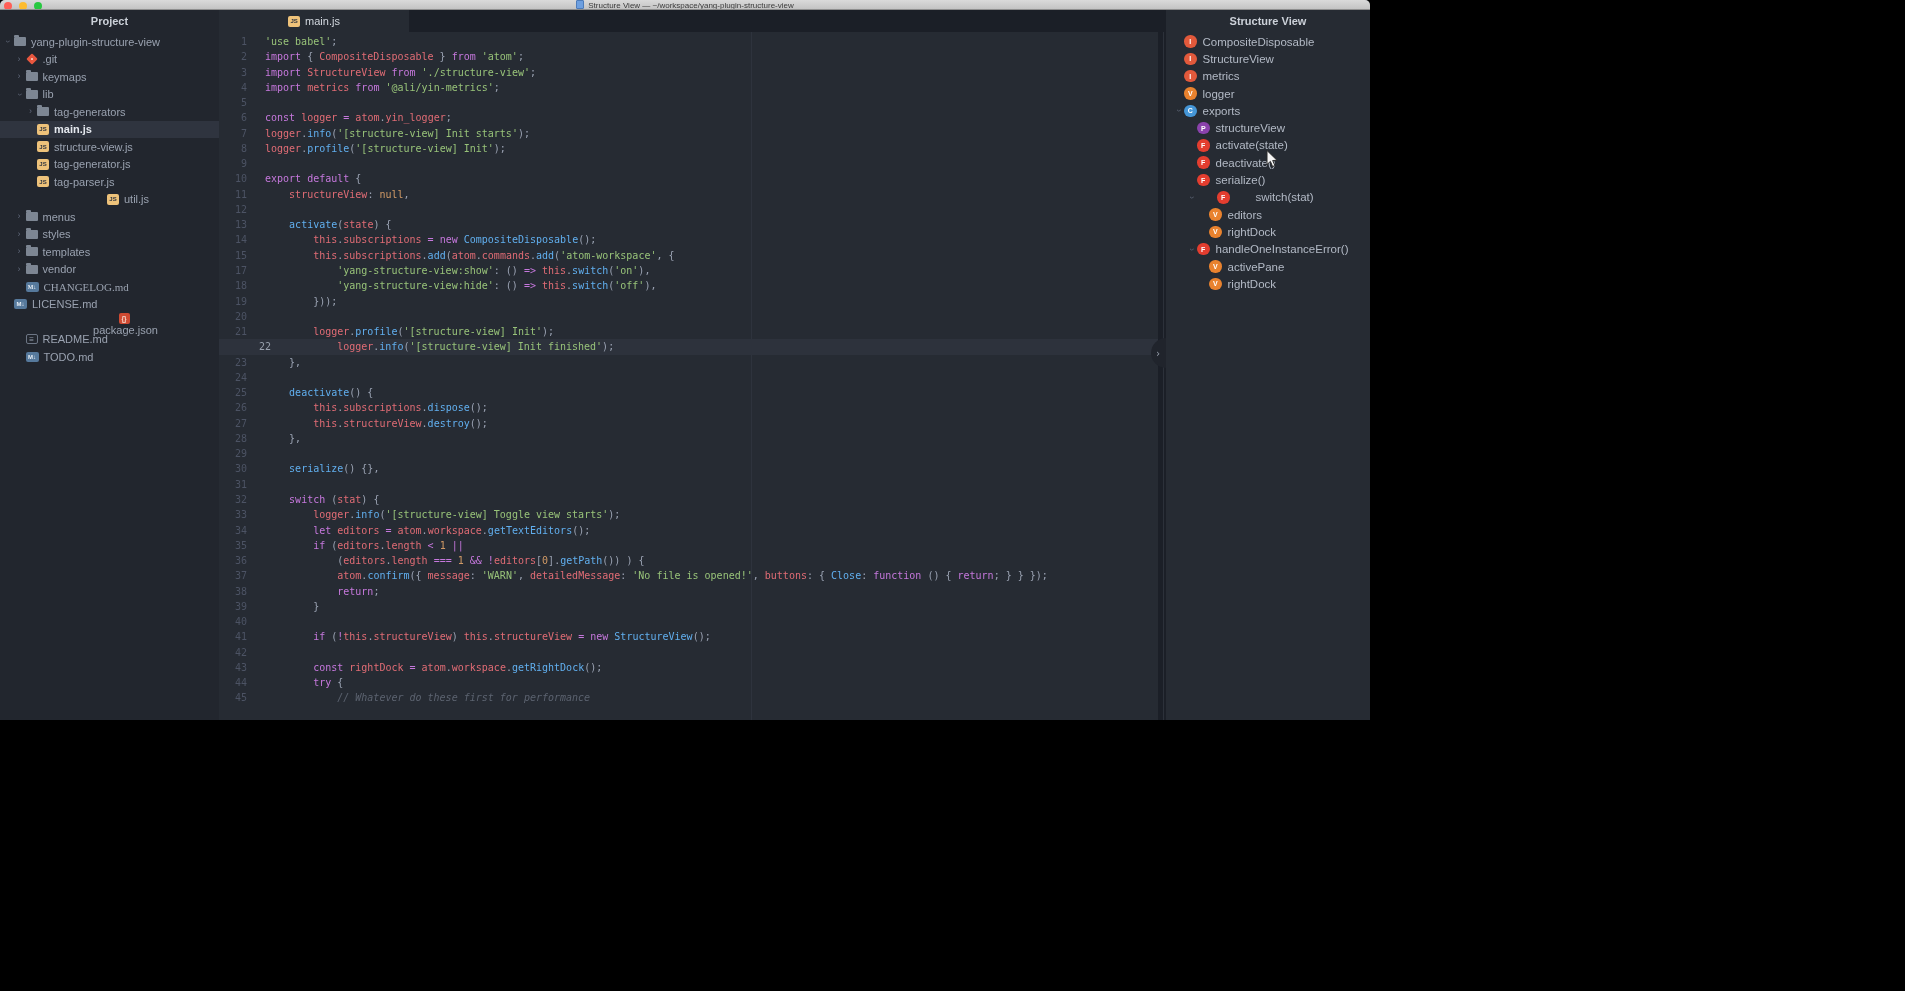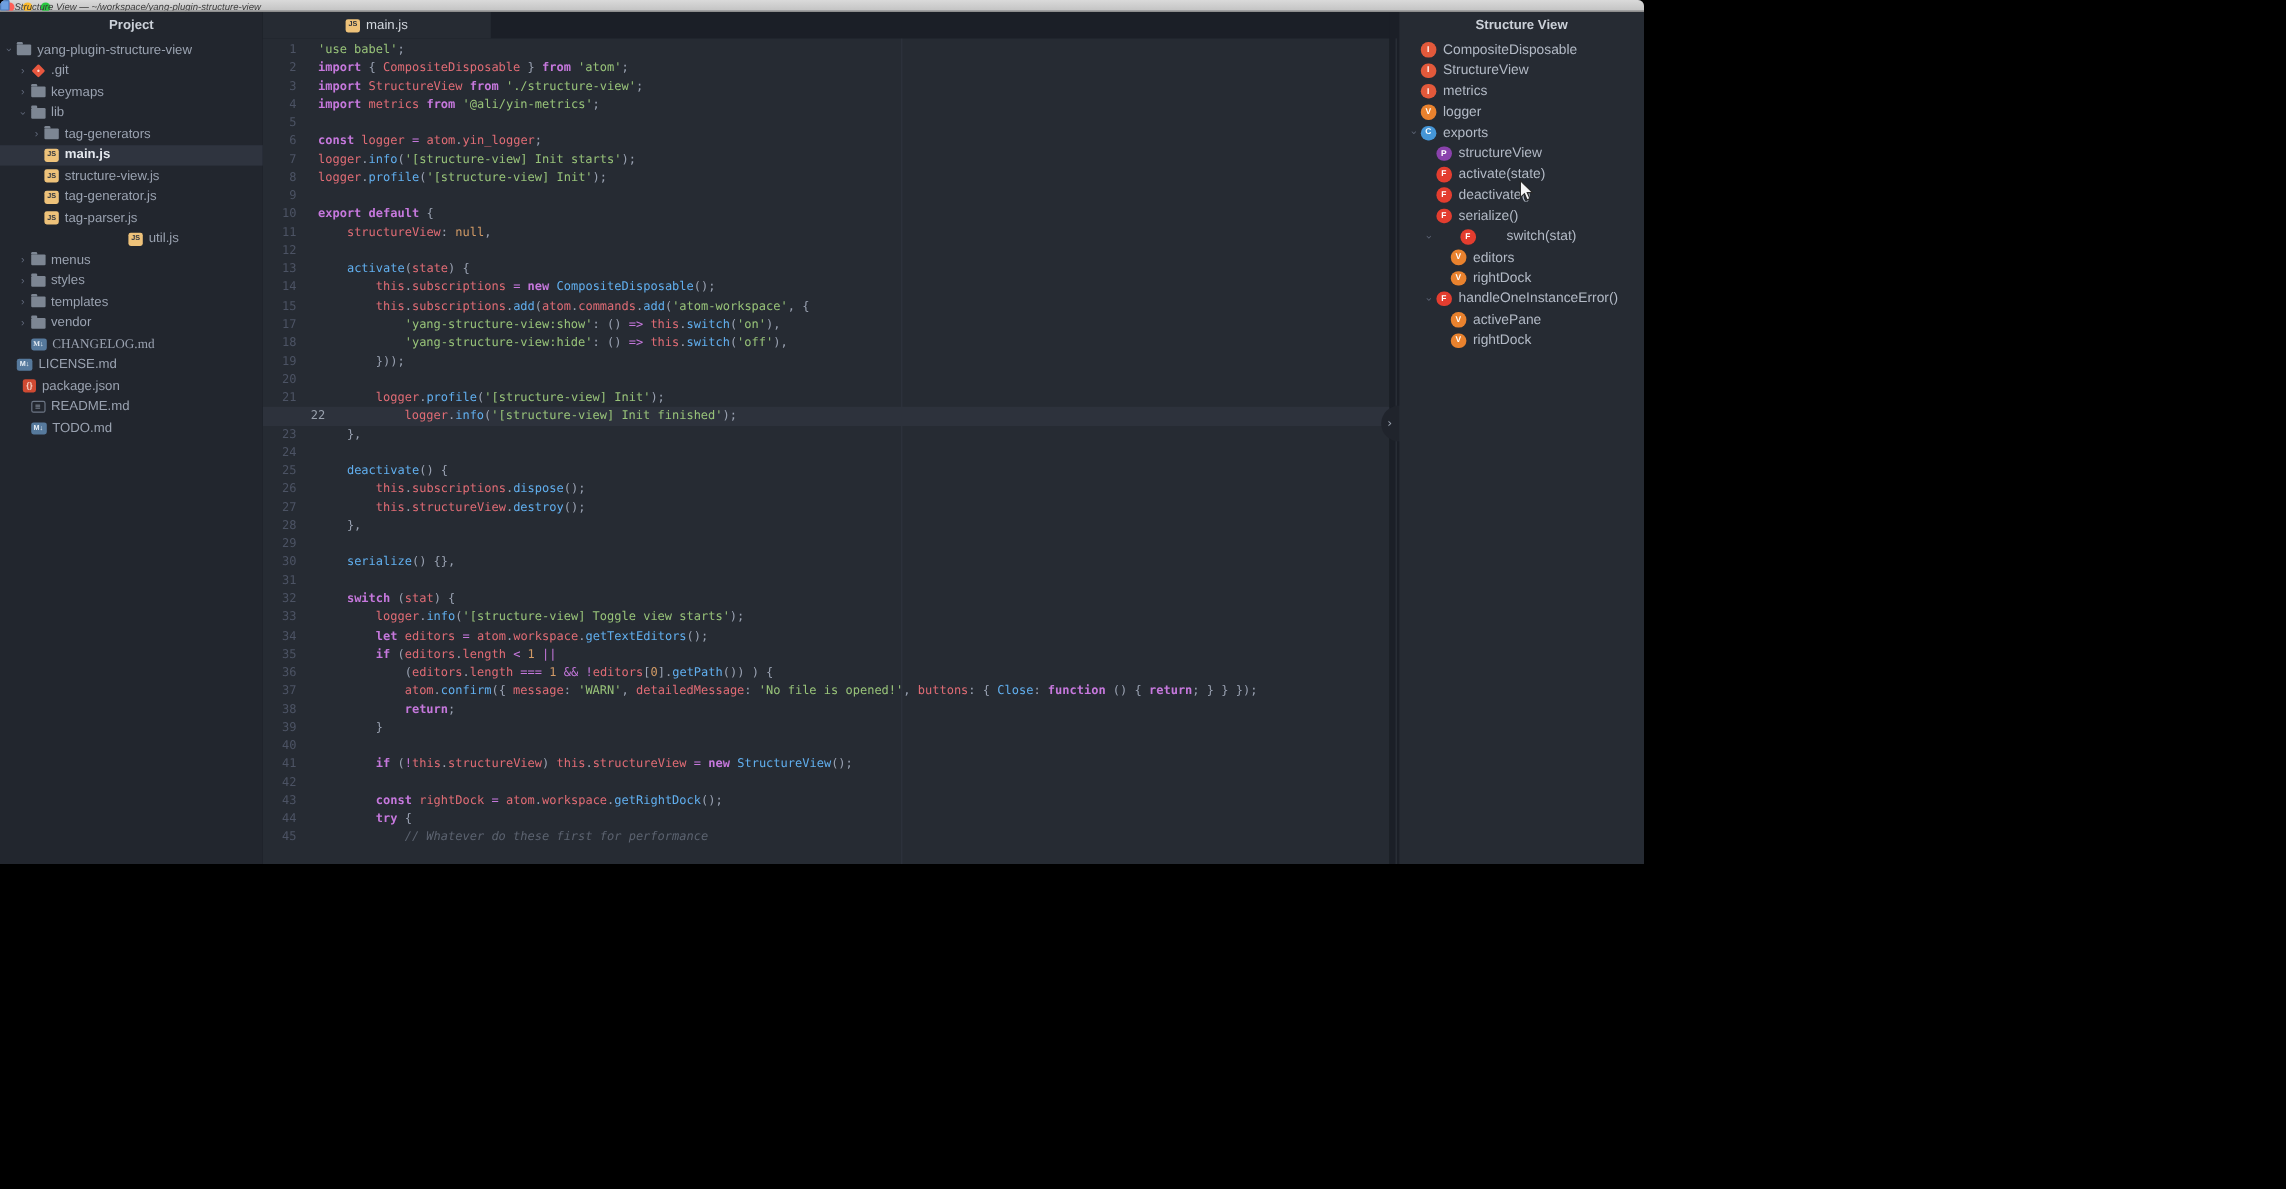--- a/index.html
+++ b/index.html
@@ -3,22 +3,22 @@
 <meta charset="utf-8">
 <style>
   html,body{margin:0;padding:0;background:#000;width:1905px;height:991px;overflow:hidden;
     font-family:"Liberation Sans",sans-serif;-webkit-font-smoothing:antialiased;}
   #window{position:absolute;left:0;top:0;width:1370px;height:720px;background:#262b33;
     border-radius:5px 5px 0 0;overflow:hidden;}
   
   #titlebar{position:relative;height:9px;background:linear-gradient(#dadada,#c3c3c3);
     border-bottom:1px solid #8e8e8e;overflow:hidden;}
   .tl{position:absolute;top:2px;width:8px;height:8px;border-radius:50%;}
-  #titletext{position:absolute;left:0;right:0;top:0;height:9px;line-height:10px;text-align:left;
-    font-size:8px;color:#3a3a3a;white-space:nowrap;font-style:italic;}
+  #titletext{position:absolute;left:0;right:0;top:0;height:9px;line-height:10px;text-align:center;
+    font-size:8px;color:#3a3a3a;white-space:nowrap;}
   #titleicon{display:inline-block;width:6px;height:7px;background:#6d9fe0;border:1px solid #4d7cba;
     border-radius:1px;vertical-align:-1px;margin-right:4px;}
   
   #winbody{position:absolute;left:0;top:10px;right:0;bottom:0;display:flex;background:#14171c;}
   #winbody>*{margin-top:0;}
   
   #tree{width:219px;flex:none;background:#22262e;padding-top:0;}
   .panelhead{height:23px;line-height:23px;text-align:center;font-size:11px;font-weight:bold;color:#ccd1d9;}
   .trow{height:17.5px;display:flex;align-items:center;font-size:11px;color:#9aa2b0;white-space:nowrap;}
   .trow.sel{background:#2f343f;color:#e4e8ee;font-weight:bold;}
@@ -43,21 +43,21 @@
   #tab-active{width:190px;background:#262b33;display:flex;align-items:center;justify-content:center;gap:5px;
     font-size:11px;color:#d3d8df;}
   #codearea{position:relative;flex:1;overflow:hidden;padding-top:2px;
     font-family:"DejaVu Sans Mono",monospace;font-size:10px;}
   #wrapguide{position:absolute;left:532px;top:0;bottom:0;width:1px;background:#2e333d;}
   .cl{display:flex;height:15.27px;line-height:15.27px;white-space:pre;position:relative;}
   .cl .ln{width:28px;flex:none;text-align:right;color:var(--ln,#4c5364);}
   .cl .ct{padding-left:18px;color:#abb2bf;}
   .cl.cur{background:#2d323c;}
   .cl.cur .ln{color:#99a1ad;margin-left:24px;}
-  .t-kw{color:var(--kw,#c678dd);font-weight:bold;}
+  .t-kw{color:var(--kw,#c678dd);}
   .t-op{color:var(--op,#c678dd);}
   .t-str{color:var(--str,#98c379);}
   .t-var{color:var(--var,#e06c75);}
   .t-fn{color:var(--fn,#61afef);}
   .t-num{color:var(--num,#d19a66);}
   .t-pun{color:var(--pun,#9aa2b2);}
   .t-com{color:var(--com,#5c6370);font-style:italic;}
   
   #divider{width:8px;flex:none;background:#1b1f27;position:relative;}
   #divider::after{content:"";position:absolute;left:5px;top:22px;bottom:0;width:1px;background:#2c313a;}
@@ -200,21 +200,21 @@
             </span>
             <span>CHANGELOG.md</span>
           </div>
           <div class="trow" style="padding-left: 3px;">
             <span class="tchev"></span>
             <span class="ticon">
               <span class="i-md">M↓</span>
             </span>
             <span>LICENSE.md</span>
           </div>
-          <div class="trow" style="padding-left: 8px;">
+          <div class="trow" style="padding-left: 32px; flex-direction: column;">
             <span class="tchev"></span>
             <span class="ticon">
               <span class="i-json">{}</span>
             </span>
             <span>package.json</span>
           </div>
           <div class="trow" style="padding-left: 14.5px;">
             <span class="tchev"></span>
             <span class="ticon">
               <span class="i-readme">≡</span>

